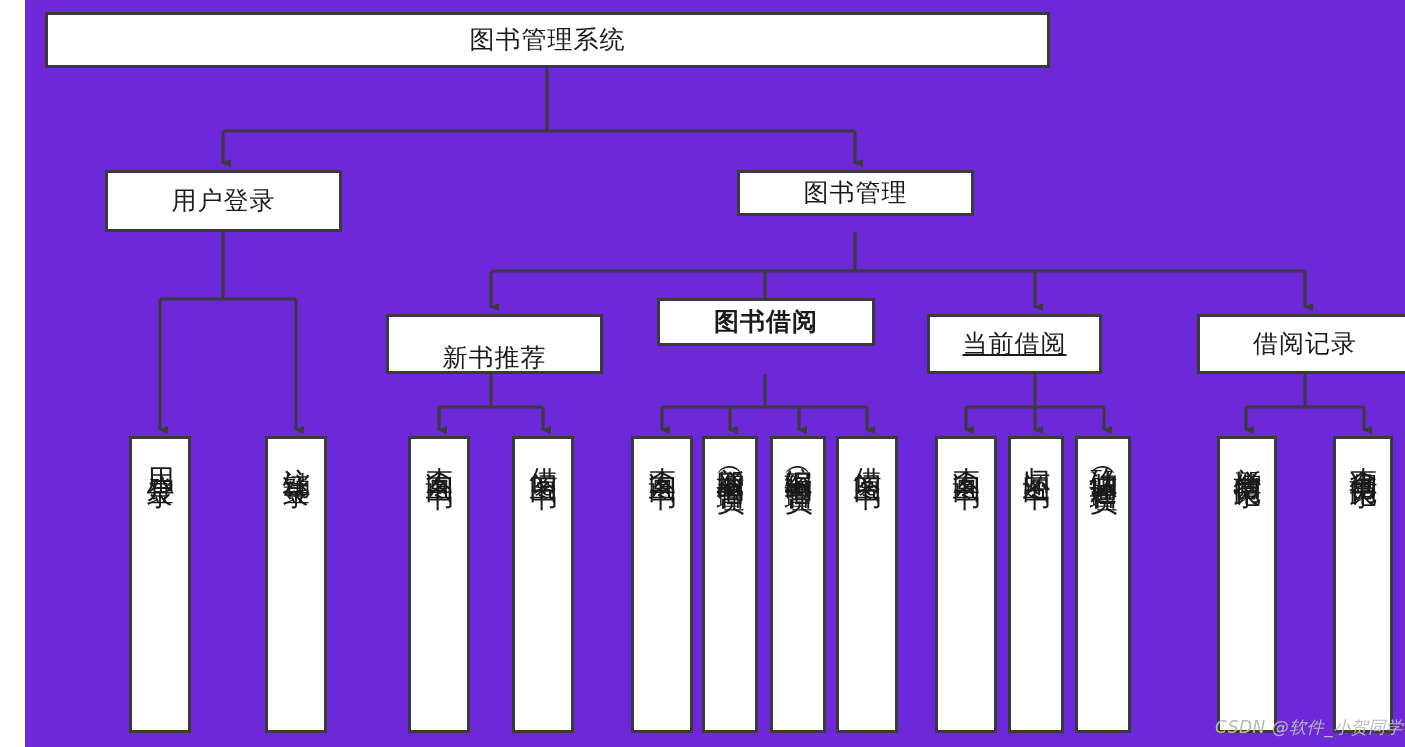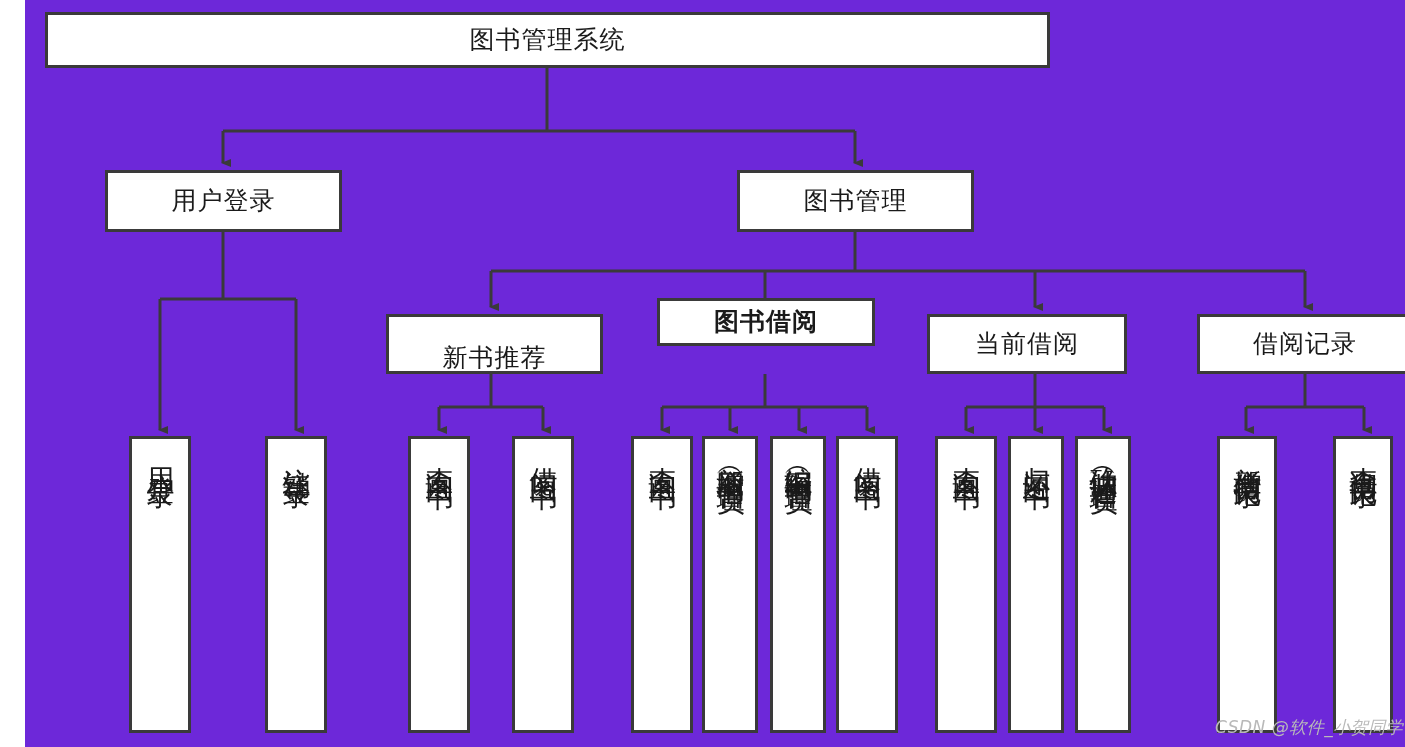--- a/index.html
+++ b/index.html
@@ -127,31 +127,31 @@
     </g>
   </svg>
 
   <div class="node horiz root" style="left:20px; top:12px; width:1005px; height:56px;">
     <span class="label">图书管理系统</span>
   </div>
 
   <div class="node horiz" style="left:80px; top:170px; width:237px; height:62px;">
     <span class="label">用户登录</span>
   </div>
-  <div class="node horiz" style="left:712px; top:170px; width:237px; height:62px;">
+  <div class="node horiz" style="left:712px; top:170px; width:237px; height:46px;">
     <span class="label">图书管理</span>
   </div>
 
   <div class="node horiz" style="left:361px; top:314px; width:217px; height:60px;align-items:flex-end;">
     <span class="label">新书推荐</span>
   </div>
   <div class="node horiz" style="left:632px; top:298px; width:218px; height:48px;font-weight:bold;">
     <span class="label">图书借阅</span>
   </div>
-  <div class="node horiz" style="left:902px; top:314px; width:200px; height:60px;">
+  <div class="node horiz" style="left:902px; top:314px; width:175px; height:60px;text-decoration:underline;">
     <span class="label">当前借阅</span>
   </div>
   <div class="node horiz" style="left:1172px; top:314px; width:216px; height:60px;">
     <span class="label">借阅记录</span>
   </div>
 
   <div class="node vert" style="left:104px; top:436px; width:62px; height:297px;">
     <span class="label">用户登录</span>
   </div>
   <div class="node vert" style="left:240px; top:436px; width:62px; height:297px;">

